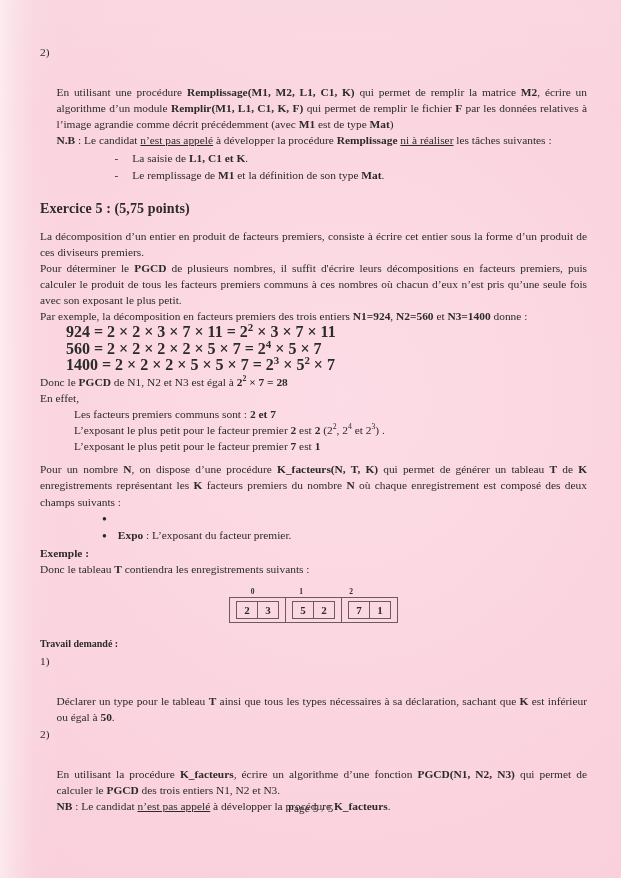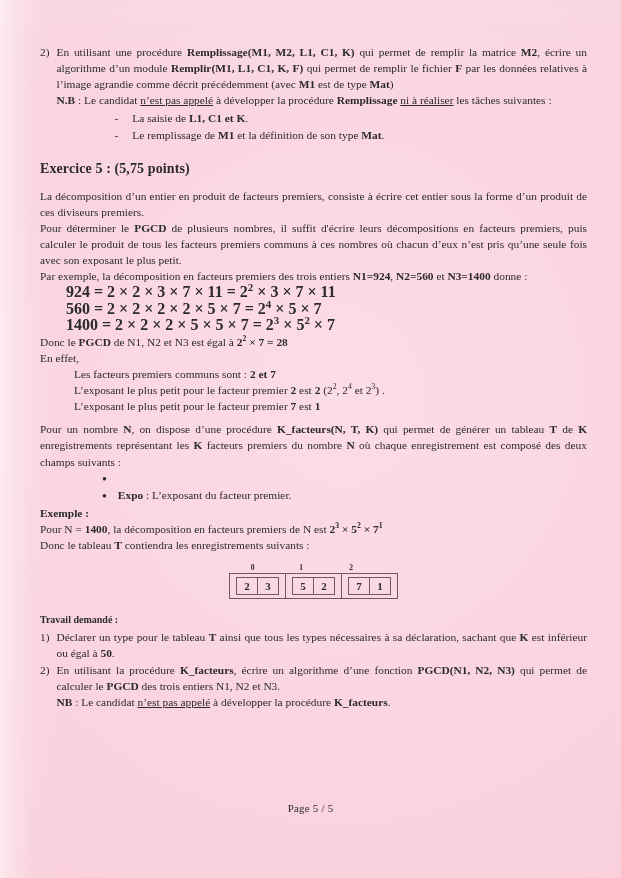--- a/index.html
+++ b/index.html
@@ -25,21 +25,21 @@
     box-sizing:border-box;
   }
   .txt{font-size:11.4px;line-height:16.1px;text-align:justify;}
   b,.b{font-weight:bold;}
   u,.u{text-decoration:underline;}
   sup{font-size:0.68em;vertical-align:super;line-height:0;}
 
   
   .numitem{display:flex;gap:7px;}
   .numitem .marker{flex:0 0 auto;font-size:11.4px;line-height:16.1px;}
-  .numitem .body{flex:1 1 auto;}
+  .numitem .body{flex:1 1 auto;margin-top:40px;}
 
   .dashlist{margin:2px 0 0 0;padding:0;list-style:none;}
   .dashrow{display:flex;gap:14px;padding-left:58px;line-height:16.6px;}
   .dashrow .dash{flex:0 0 auto;}
 
   h2.exo{
     font-size:14px;font-weight:bold;margin:17px 0 11px 0;letter-spacing:0.1px;
   }
   p.para{margin:0 0 0 0;}
   .gap{height:7px;}
@@ -149,23 +149,20 @@
   <div class="bulrow txt">
     <span class="dot">●</span>
   </div>
   <div class="bulrow txt">
     <span class="dot">●</span>
     <span><b>Expo</b><span> : L’exposant du facteur premier.</span></span>
   </div>
 
   <div class="txt" style="font-weight:bold;">Exemple :</div>
   <div class="txt">
-    <span>Pour N = </span><b>1400</b><span>, la décomposition en facteurs premiers de N est </span><b><span>2</span><sup>3</sup><span> × 5</span><sup>2</sup><span> × 7</span><sup>1</sup></b>
-  </div>
-  <div class="txt">
     <span>Donc le tableau </span><b>T</b><span> contiendra les enregistrements suivants :</span>
   </div>
 
   <div class="arraywrap">
     <div class="arrayinner">
       <div class="idxrow">
         <div class="idx" style="width:47px;">0</div>
         <div class="idx" style="width:50px;">1</div>
         <div class="idx" style="width:50px;">2</div>
       </div>

